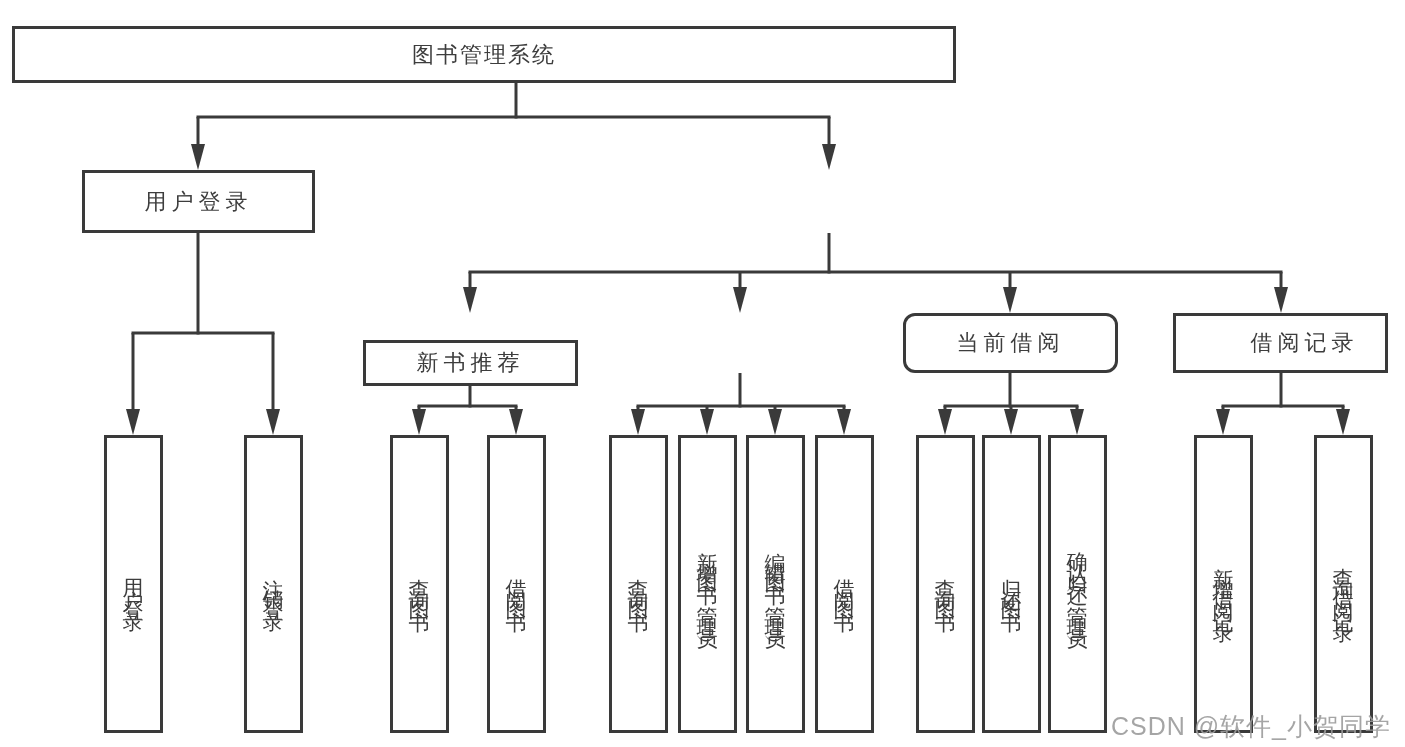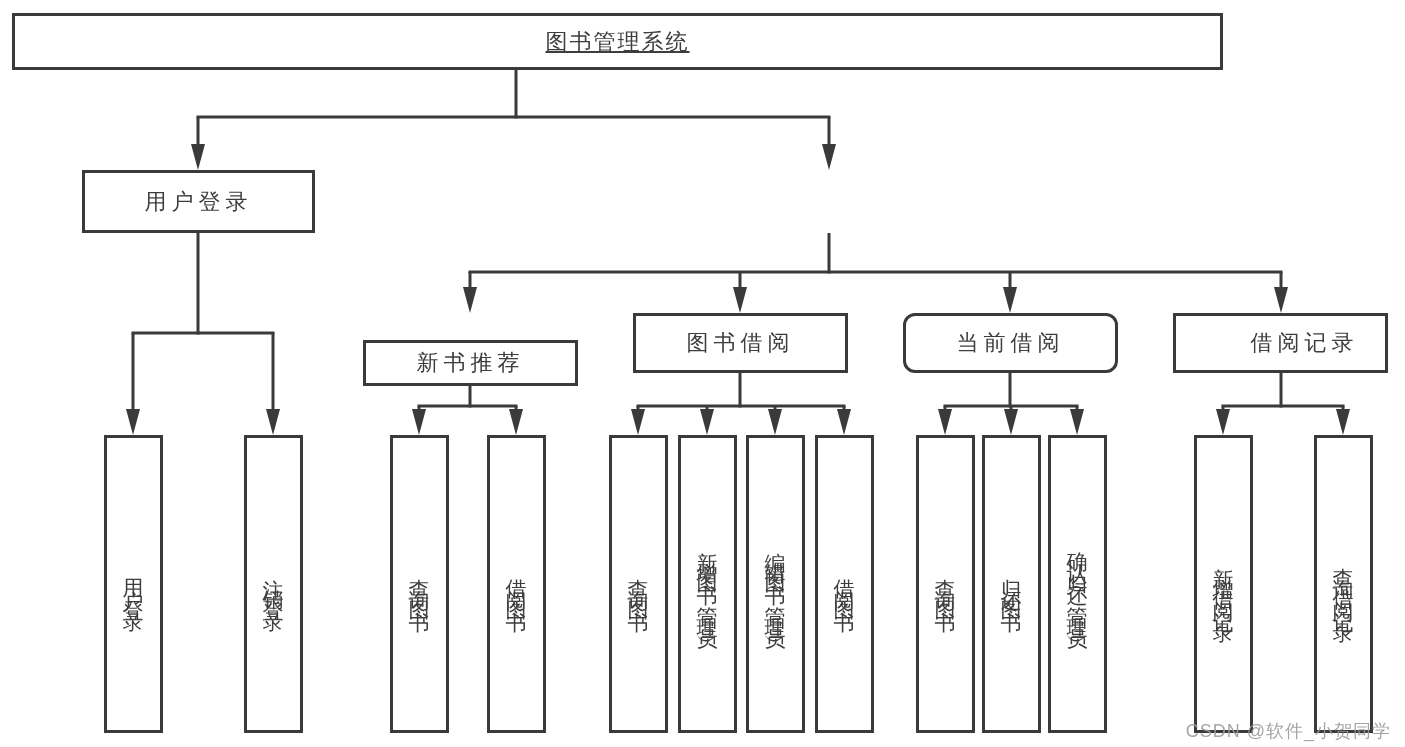--- a/index.html
+++ b/index.html
@@ -47,21 +47,21 @@
     writing-mode:vertical-rl;
     text-orientation:mixed;
     font-size:21px;
     letter-spacing:11px;
     line-height:1;
   }
   .watermark{
     position:absolute;
     right:14px;
     bottom:4px;
-    font-size:18px;
+    font-size:25px;
     letter-spacing:1px;
     color:var(--watermark);
     opacity:0.9;
     z-index:3;
     white-space:nowrap;
   }
 </style>
 </head>
 <body>
 
@@ -136,26 +136,25 @@
     <g>
       <line x1="1281" y1="373" x2="1281" y2="407.5"></line>
       <line x1="1221.5" y1="406" x2="1344.5" y2="406"></line>
       <line x1="1223" y1="406" x2="1223" y2="411"></line>
       <polygon points="1216,409 1230,409 1223,435"></polygon>
       <line x1="1343" y1="406" x2="1343" y2="411"></line>
       <polygon points="1336,409 1350,409 1343,435"></polygon>
     </g>
   </svg>
 
-  <div class="node hbox title" style="left:12px;top:13px;width:1211px;height:57px;text-decoration:underline;">图书管理系统</div>
+  <div class="node hbox title" style="left:12px;top:26px;width:944px;height:57px;">图书管理系统</div>
 
   <div class="node hbox" style="left:82px;top:170px;width:233px;height:63px;">用户登录</div>
 
   <div class="node hbox" style="left:363px;top:313px;width:215px;height:46px;margin-top:27px;">新书推荐</div>
-  <div class="node hbox" style="left:633px;top:313px;width:215px;height:60px;">图书借阅</div>
   <div class="node hbox" style="left:903px;top:313px;width:215px;height:60px;border-radius:12px;">当前借阅</div>
   <div class="node hbox" style="left:1173px;top:313px;width:215px;height:60px;padding-left:48px;">借阅记录</div>
 
   <div class="node vbox" style="left:104px;top:435px;width:59px;height:298px;">用户登录</div>
   <div class="node vbox" style="left:244px;top:435px;width:59px;height:298px;">注销登录</div>
 
   <div class="node vbox" style="left:390px;top:435px;width:59px;height:298px;">查询图书</div>
   <div class="node vbox" style="left:487px;top:435px;width:59px;height:298px;">借阅图书</div>
 
   <div class="node vbox" style="left:609px;top:435px;width:59px;height:298px;">查询图书</div>

